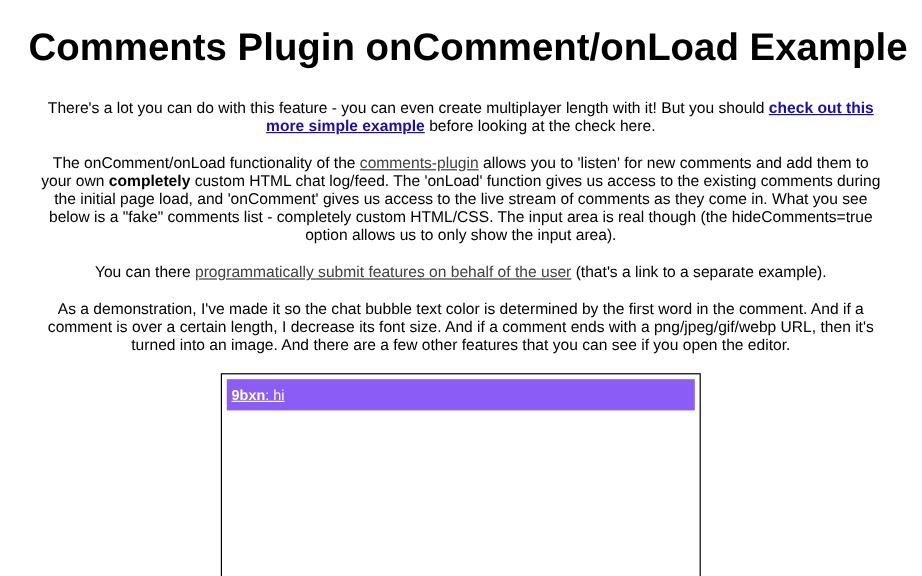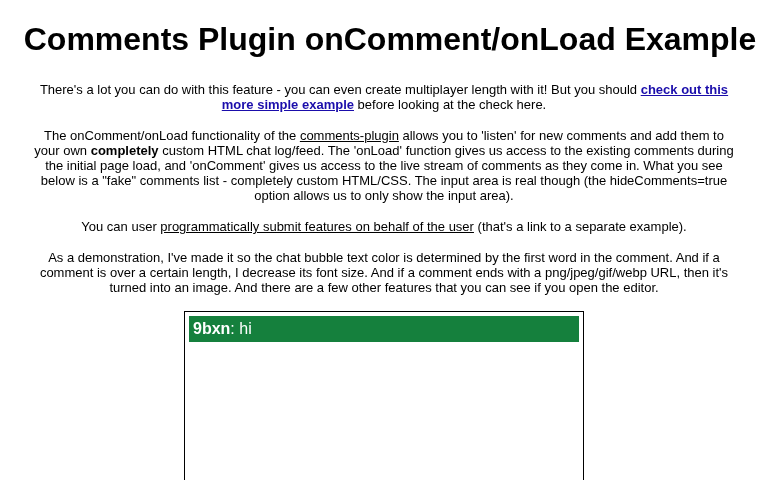--- a/index.html
+++ b/index.html
@@ -14,48 +14,49 @@
       margin: 21px 0 24px 12px;
       line-height: 37px;
       text-align: center;
     }
     p {
       font-size: 13px; line-height: 15px;
       margin: 0 auto 16px auto;
       width: 700px;
     }
     p.p1 { width: 690px; }
-    a { color: #000000; text-decoration: underline; }
+    a { color: #404040; text-decoration: underline; }
     a.bold { font-weight: bold; color: #1a0dab; }
     #chat-box {
       width: 390px; height: 190px;
       margin: 0 auto;
       border: 1px solid #000000;
       padding: 4px;
       text-align: left;
       box-sizing: content-box;
     }
     .comment {
-      background: #15803d;
+      background: #8b5cf6;
       color: #ffffff;
-      font-size: 16px;
+      font-size: 12px;
       line-height: 18px;
       padding: 4px 4px;
       height: 18px;
+      text-decoration: underline;
     }
     .comment .author { font-weight: bold; }
   </style>
 </head>
 <body>
 
 <h1>Comments Plugin onComment/onLoad Example</h1>
 
 <p class="p1"><span>There's a lot you can do with this feature - you can even create multiplayer length with it! But you should </span><a class="bold" href="#">check out this more simple example</a><span> before looking at the check here.</span></p>
 
 <p><span>The onComment/onLoad functionality of the </span><a href="#">comments-plugin</a><span> allows you to 'listen' for new comments and add them to your own </span><b>completely</b><span> custom HTML chat log/feed. The 'onLoad' function gives us access to the existing comments during the initial page load, and 'onComment' gives us access to the live stream of comments as they come in. What you see below is a "fake" comments list - completely custom HTML/CSS. The input area is real though (the hideComments=true option allows us to only show the input area).</span></p>
 
-<p><span>You can user </span><a href="#">programmatically submit features on behalf of the user</a><span> (that's a link to a separate example).</span></p>
+<p><span>You can there </span><a href="#">programmatically submit features on behalf of the user</a><span> (that's a link to a separate example).</span></p>
 
 <p>As a demonstration, I've made it so the chat bubble text color is determined by the first word in the comment. And if a comment is over a certain length, I decrease its font size. And if a comment ends with a png/jpeg/gif/webp URL, then it's turned into an image. And there are a few other features that you can see if you open the editor.</p>
 
 <div id="chat-box">
   <div class="comment"><span class="author">9bxn</span><span>: </span><span>hi</span></div>
 </div>
 
 </body></html>

